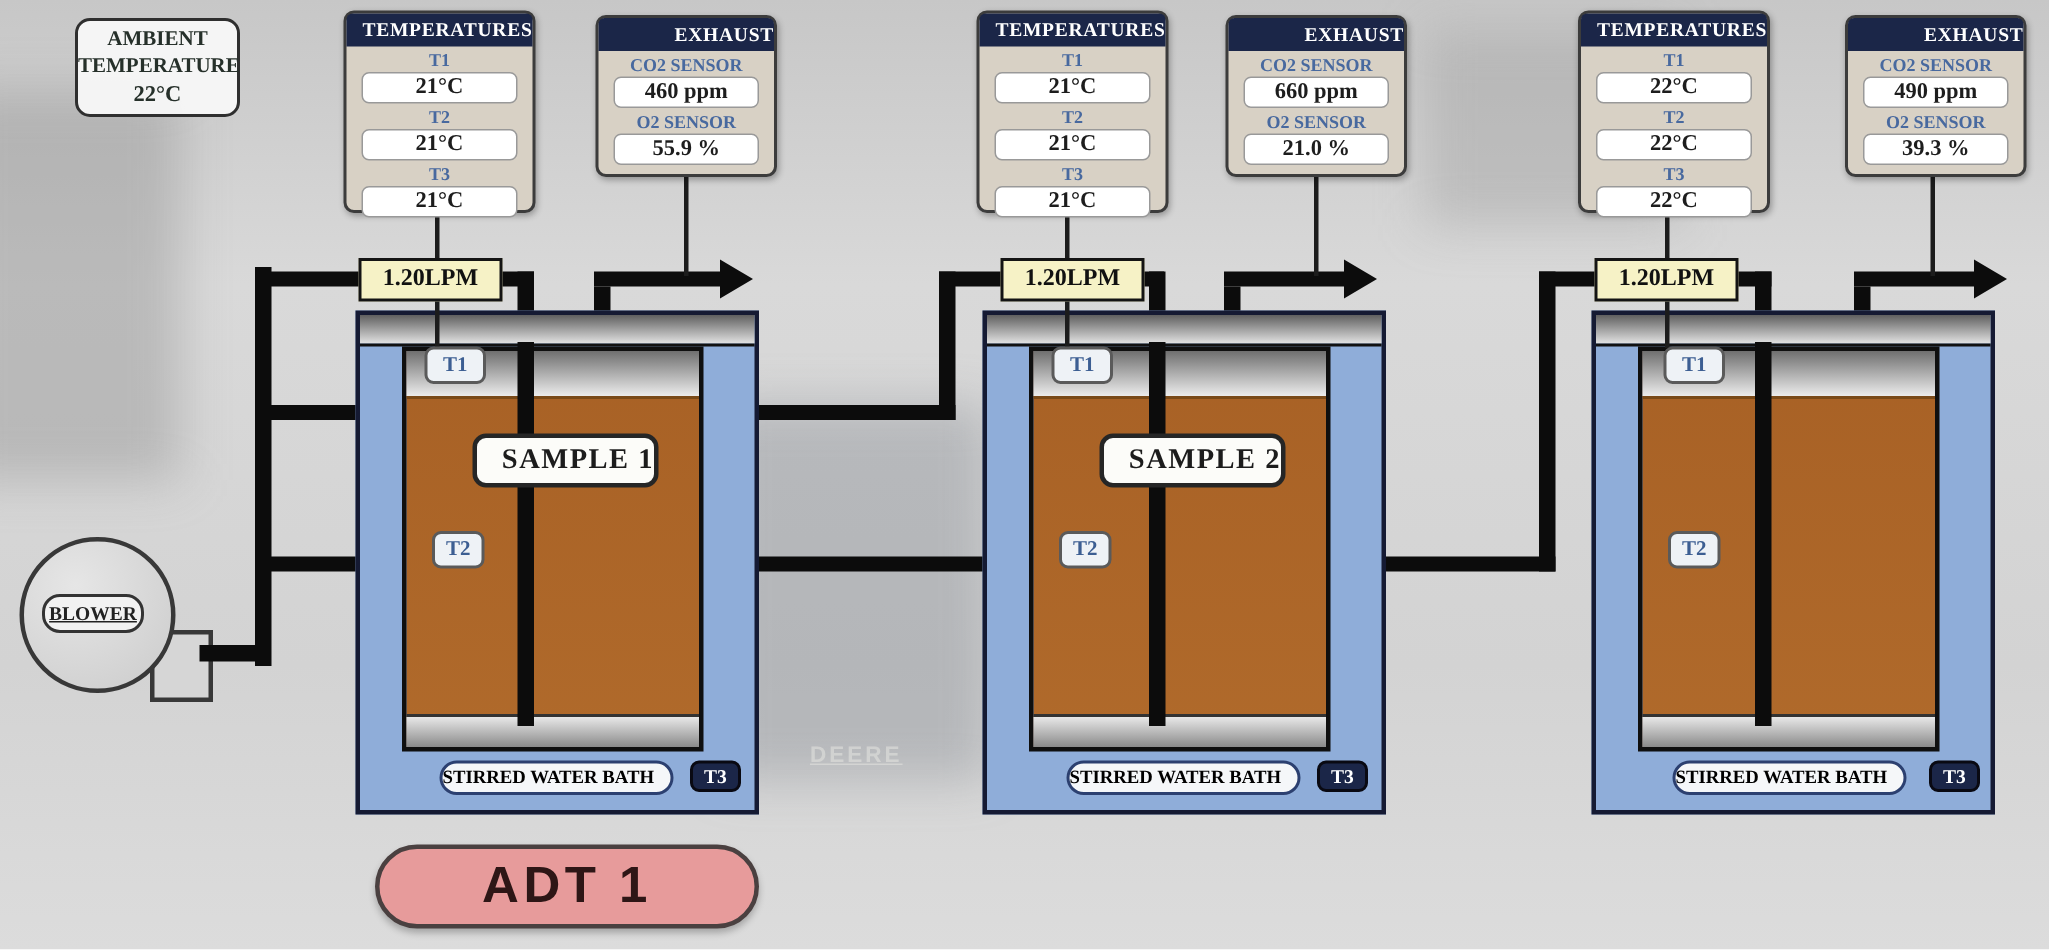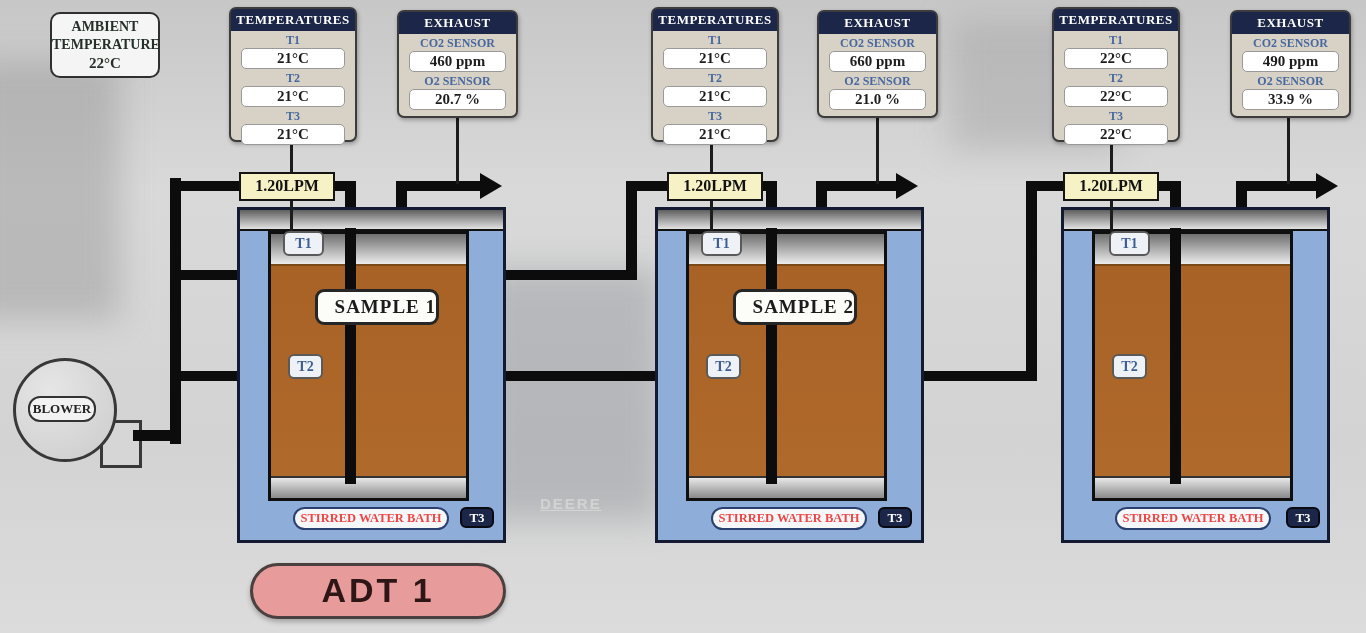--- a/index.html
+++ b/index.html
@@ -13,21 +13,21 @@
 
   
   .pipe{position:absolute;background:#0c0c0c;}
   .stem{position:absolute;width:3px;background:#1c1c1c;}
   .arrowhead{position:absolute;width:0;height:0;border-top:13px solid transparent;
              border-bottom:13px solid transparent;border-left:22px solid #0c0c0c;}
 
   
   .panel{position:absolute;background:var(--panel-beige,#d8d1c5);border:2px solid #3c3c3c;
          border-radius:7px;box-shadow:1px 2px 4px rgba(0,0,0,.3);}
-  .panel .hdr{background:var(--header-navy,#1b2648);color:#fff;text-align:center;
+  .panel .hdr{background:var(--header-navy,#1b2648);color:#fff;text-align:right;
               font:700 13px/22px "Liberation Serif",serif;letter-spacing:.5px;
               border-radius:4px 4px 0 0;}
   .plabel{color:#48699f;font:600 12px/14px "Liberation Serif",serif;text-align:center;margin-top:2px;}
   .pvalue{background:#fff;border:1.5px solid #999;border-radius:5px;color:#1d1d1d;
           font:600 15px/19px "Liberation Serif",serif;text-align:center;margin:1px 10px 0 10px;}
 
   .flow{position:absolute;width:92px;height:25px;background:var(--flow-yellow,#f6f2c6);
         border:2px solid #141414;font:600 16px/24px "Liberation Serif",serif;
         text-align:center;color:#111;}
 
@@ -45,37 +45,37 @@
 
   
   .badge{position:absolute;background:#eef2f6;border:2px solid #5a5a5a;border-radius:6px;
          color:#3c5e92;font:700 14px/21px "Liberation Serif",serif;text-align:center;}
   .badge.dark{background:var(--header-navy,#1b2648);color:#fff;border:2px solid #090912;
               font:700 13px/17px "Liberation Serif",serif;}
   .samplebox{position:absolute;width:118px;height:30px;background:#fcfcf9;border:3px solid #262626;
              border-radius:9px;font:600 19px/29px "Liberation Serif",serif;text-align:right;
              letter-spacing:1px;color:#1c1c1c;}
   .stirred{position:absolute;width:152px;height:19px;background:#f5f7f9;border:2px solid #2c4070;
-           border-radius:12px;font:600 12.5px/18px "Liberation Serif",serif;text-align:center;color:#ef4444;}
+           border-radius:12px;font:600 12.5px/18px "Liberation Serif",serif;text-align:left;color:#000000;}
   .adt-btn{position:absolute;width:250px;height:50px;background:var(--button-pink,#e79b9b);
            border:3px solid #4a4040;border-radius:30px;font:600 34px/48px "Liberation Sans",sans-serif;
            text-align:center;color:#2e1616;letter-spacing:3px;cursor:pointer;
            box-shadow:0 3px 5px rgba(0,0,0,.25);}
 
   
   .ambient{position:absolute;left:50px;top:12px;width:106px;height:58px;background:rgba(249,249,249,.92);
            border:2px solid #2f2f2f;border-radius:10px;text-align:center;color:#26302a;
            font:600 14px/18px "Liberation Serif",serif;padding-top:4px;}
   .blower-outlet{position:absolute;left:100px;top:420px;width:36px;height:42px;background:#d6d6d6;
                  border:3px solid #383838;}
   .blower-circle{position:absolute;left:13px;top:358px;width:98px;height:98px;border-radius:50%;
                  background:radial-gradient(circle at 35% 30%,#e6e6e6,#cbcbcb);border:3px solid #383838;}
   .blower-label{position:absolute;left:28px;top:396px;width:64px;height:22px;background:#f2f2f2;
                 border:2px solid #333;border-radius:12px;font:600 13px/21px "Liberation Serif",serif;
-                text-align:center;color:#222;}
+                text-align:center;color:#222;text-decoration:underline;}
 </style>
 </head>
 <body>
 
 <div class="stage">
 
   <div class="bgblob" style="left:480px;top:270px;width:180px;height:250px;background:rgba(110,115,125,.30);"></div>
   <div class="bgblob" style="left:-30px;top:60px;width:150px;height:260px;background:rgba(130,130,130,.35);"></div>
   <div class="bgblob" style="left:950px;top:20px;width:170px;height:130px;background:rgba(150,150,150,.35);"></div>
   <div class="watermark">DEERE</div>
@@ -199,32 +199,32 @@
     <div class="pvalue">22°C</div>
     <div class="plabel">T3</div>
     <div class="pvalue">22°C</div>
   </div>
 
   <div class="panel" style="left:397px;top:10px;width:117px;height:104px;">
     <div class="hdr">EXHAUST</div>
     <div class="plabel">CO2 SENSOR</div>
     <div class="pvalue">460 ppm</div>
     <div class="plabel">O2 SENSOR</div>
-    <div class="pvalue">20.7 %</div>
+    <div class="pvalue">55.9 %</div>
   </div>
   <div class="panel" style="left:817px;top:10px;width:117px;height:104px;">
     <div class="hdr">EXHAUST</div>
     <div class="plabel">CO2 SENSOR</div>
     <div class="pvalue">660 ppm</div>
     <div class="plabel">O2 SENSOR</div>
     <div class="pvalue">21.0 %</div>
   </div>
   <div class="panel" style="left:1230px;top:10px;width:117px;height:104px;">
     <div class="hdr">EXHAUST</div>
     <div class="plabel">CO2 SENSOR</div>
     <div class="pvalue">490 ppm</div>
     <div class="plabel">O2 SENSOR</div>
-    <div class="pvalue">33.9 %</div>
+    <div class="pvalue">39.3 %</div>
   </div>
 
   <div class="adt-btn" style="left:250px;top:563px;">ADT 1</div>
 
 </div>
 
 </body></html>

